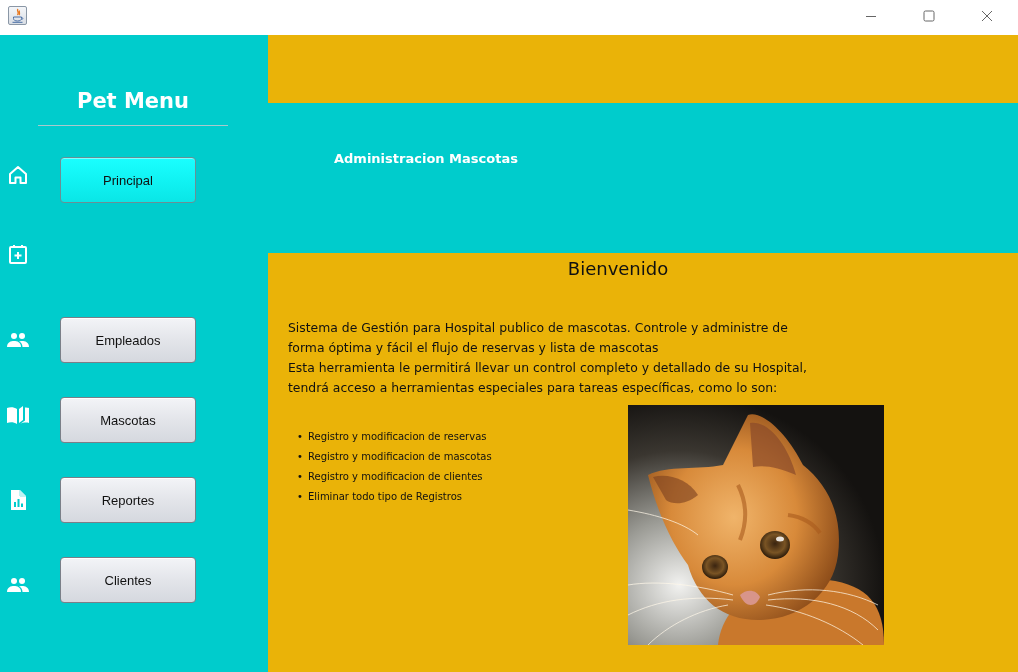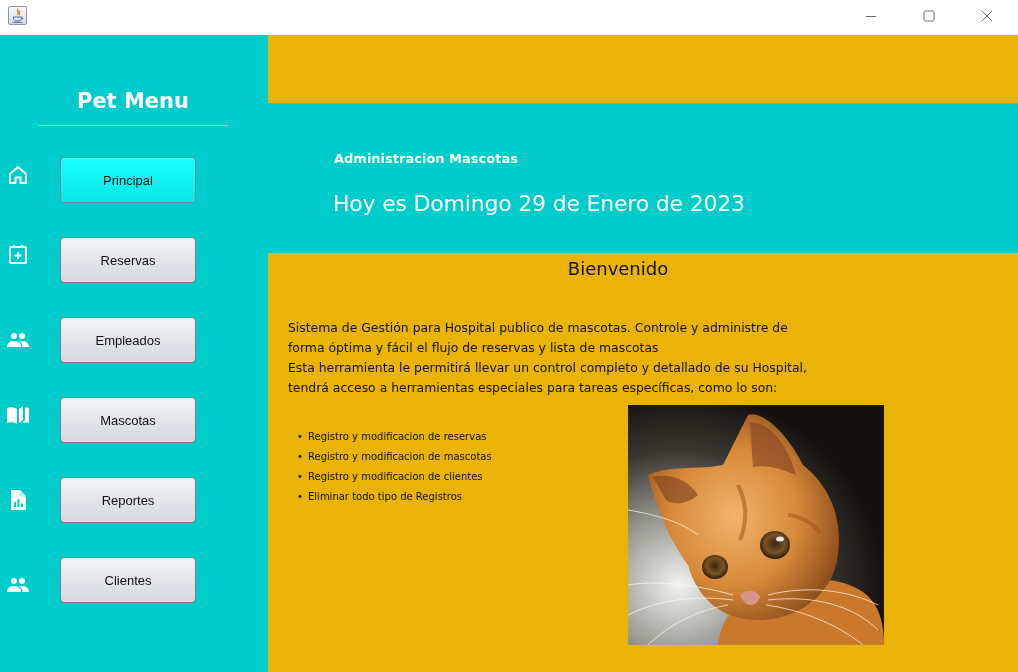--- a/index.html
+++ b/index.html
@@ -79,23 +79,20 @@
     </svg>
     <div class="nav-btn active" style="top:122px">
       <span>Principal</span>
     </div>
 
     <svg class="nav-icon" style="top:207px" viewBox="0 0 24 24">
       <rect x="4" y="5" width="16" height="16" rx="1" fill="none" stroke="#fff" stroke-width="2"></rect>
       <path d="M8 3 V6 M16 3 V6" stroke="#fff" stroke-width="2"></path>
       <path d="M12 10 V17 M8.5 13.5 H15.5" stroke="#fff" stroke-width="2"></path>
     </svg>
-    <div class="nav-btn" style="top:202px">
-      <span>Reservas</span>
-    </div>
 
     <svg class="nav-icon" style="top:293px" viewBox="0 0 24 24">
       <circle cx="8" cy="8" r="3" fill="#fff"></circle>
         <circle cx="16" cy="8" r="3" fill="#fff"></circle>
       <path d="M1 19 C1 14 5 13 8 13 S15 14 15 19 Z" fill="#fff"></path>
       <path d="M13 13.3 C14.5 13 16 13 16 13 C19 13 23 14 23 19 H16.5 C16.5 16.5 15 14.5 13 13.3 Z" fill="#fff"></path>
     </svg>
     <div class="nav-btn" style="top:282px">
       <span>Empleados</span>
     </div>
@@ -127,21 +124,20 @@
       <path d="M1 19 C1 14 5 13 8 13 S15 14 15 19 Z" fill="#fff"></path>
       <path d="M13 13.3 C14.5 13 16 13 16 13 C19 13 23 14 23 19 H16.5 C16.5 16.5 15 14.5 13 13.3 Z" fill="#fff"></path>
     </svg>
     <div class="nav-btn" style="top:522px">
       <span>Clientes</span>
     </div>
   </div>
 
   <div class="header-band">
     <div class="header-subtitle">Administracion Mascotas</div>
-    <div class="header-date">Hoy es Domingo 29 de Enero de 2023</div>
   </div>
 
   <div class="welcome-title">Bienvenido</div>
 
   <div class="intro">
     <div>Sistema de Gestión para Hospital publico de mascotas. Controle y administre de</div>
     <div>forma óptima y fácil el flujo de reservas y lista de mascotas</div>
     <div>Esta herramienta le permitirá llevar un control completo y detallado de su Hospital,</div>
     <div>tendrá acceso a herramientas especiales para tareas específicas, como lo son:</div>
   </div>

